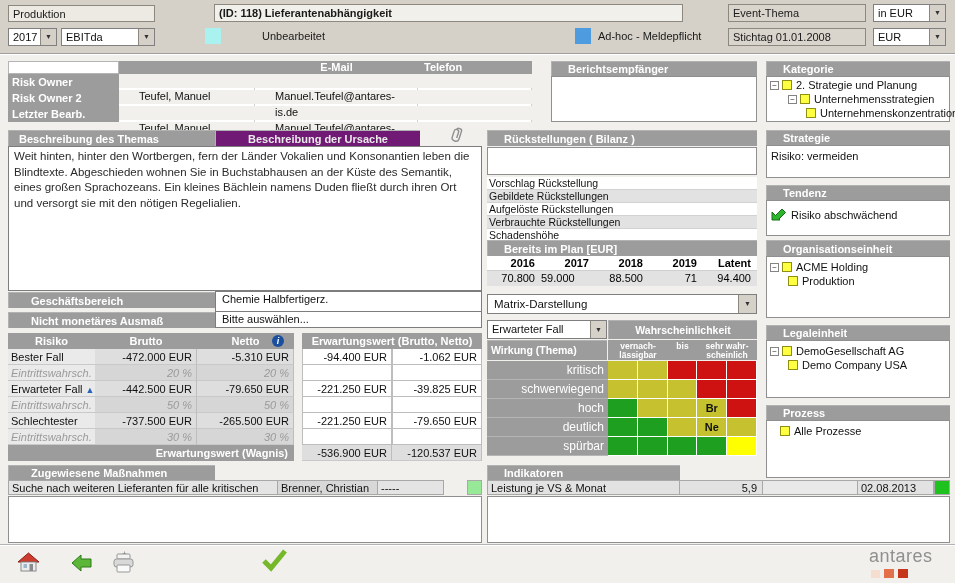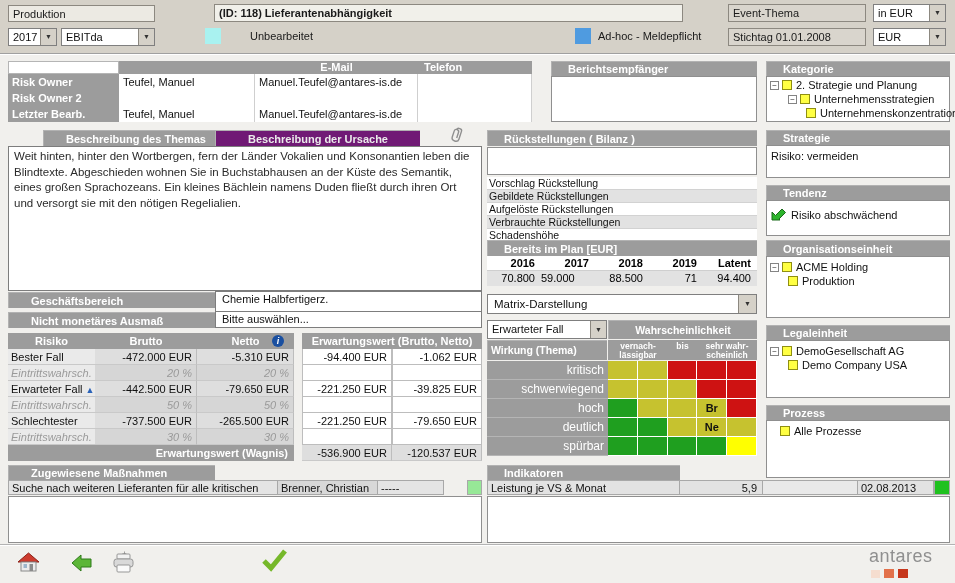--- a/index.html
+++ b/index.html
@@ -12,21 +12,21 @@
   .sel .btn { position:absolute; right:0; top:0; bottom:0; width:16px; background:#d5d1c8; border-left:1px solid #8c8880; text-align:center; font-size:7px; color:#333; line-height:16px; }
   .swatch { position:absolute; width:16px; height:16px; }
   .lbl { position:absolute; font-size:11px; color:#1a1a1a; }
   .hdrbar { position:absolute; background:#9c9c9c; color:#fff; font-weight:bold; font-size:11px; line-height:15px; padding-left:16px; border-top:1px solid #b2b2b2; border-left:1px solid #b2b2b2; }
   .whitebox { position:absolute; background:#fff; border:1px solid #8f8f8f; }
   
   .ct { position:absolute; left:8px; top:61px; display:grid; grid-template-columns:111px 136px 163px 114px; grid-template-rows:13px 16px 16px 16px; font-size:11px; }
   .cth { background:#9c9c9c; color:#fff; font-weight:bold; line-height:13px; }
   .cth0 { background:#fff; border:1px solid #b5b5b5; }
   .ctl { background:#9c9c9c; color:#fff; font-weight:bold; padding-left:4px; line-height:16px; }
-  .ctd { background:#fff; border-right:1px solid #cfcfcf; padding-left:4px; line-height:16px; color:#111; }
+  .ctd { background:#fff; border-right:1px solid #cfcfcf; padding-left:20px; line-height:16px; color:#111;margin-top:14px; }
   
   .trow { display:flex; align-items:center; height:14px; font-size:11px; color:#111; white-space:nowrap; }
   .texp { width:9px; height:9px; border:1px solid #848484; background:#fff; font-size:8px; line-height:7px; text-align:center; color:#333; margin-right:3px; flex:none; }
   .tsq { width:10px; height:10px; background:#ffff42; border:1px solid #8f8f12; margin-right:4px; flex:none; }
   
   .rt { position:absolute; left:8px; top:333px; display:grid; grid-template-columns:87px 102px 97px 8px 90px 90px; grid-auto-rows:16px; font-size:11px; }
   .rth { background:#9c9c9c; color:#fff; font-weight:bold; text-align:center; line-height:16px; position:relative; }
   .rtn { background:#eaeaea; padding-left:3px; line-height:16px; border-bottom:1px solid #c9c9c9; color:#111; }
   .rtv { background:#dedede; text-align:right; padding-right:4px; line-height:16px; border-bottom:1px solid #c9c9c9; border-right:1px solid #bdbdbd; color:#111; }
   .rte { background:#fff; text-align:right; padding-right:4px; line-height:16px; border:1px solid #bdbdbd; border-top:none; color:#111; }
@@ -49,21 +49,21 @@
 
 <div class="topbar">
   <input class="field" style="left: 8px; top: 5px; width: 147px; height: 17px;" readonly="" value="Produktion">
   <input class="field" style="left: 214px; top: 4px; width: 469px; height: 18px; background: rgb(241, 240, 234); font-weight: bold;" readonly="" value="(ID: 118) Lieferantenabhängigkeit">
   <div class="field" style="left:728px; top:4px; width:138px; height:18px; background:#d9d5cd; line-height:16px;">Event-Thema</div>
   <div class="sel" style="left:873px; top:4px; width:73px; height:18px;"><span>in EUR</span><span class="btn">▼</span></div>
 
   <div class="sel" style="left:8px; top:28px; width:49px; height:18px;"><span>2017</span><span class="btn">▼</span></div>
   <div class="sel" style="left:61px; top:28px; width:94px; height:18px;"><span>EBITda</span><span class="btn">▼</span></div>
   <div class="swatch" style="left: 205px; top: 28px; background: rgb(169, 242, 240);"></div>
-  <div class="lbl" style="left:216px; top:30px;padding-left:34px;">Unbearbeitet</div>
+  <div class="lbl" style="left:228px; top:30px;padding-left:34px;">Unbearbeitet</div>
   <div class="swatch" style="left: 575px; top: 28px; background: rgb(79, 155, 224);"></div>
   <div class="lbl" style="left:598px; top:30px;">Ad-hoc - Meldepflicht</div>
   <div class="field" style="left:728px; top:28px; width:138px; height:18px; background:#d9d5cd; line-height:16px;">Stichtag 01.01.2008</div>
   <div class="sel" style="left:873px; top:28px; width:73px; height:18px;"><span>EUR</span><span class="btn">▼</span></div>
 </div>
 
 <div class="ct">
   <div class="cth cth0"></div>
   <div class="cth"></div>
   <div class="cth" style="text-align:center;">E-Mail</div>
@@ -99,21 +99,21 @@
       <span class="texp">−</span>
       <span class="tsq"></span>
       <span>Unternehmensstrategien</span>
     </div>
   <div class="trow" style="padding-left:39px;">
       <span class="tsq"></span>
       <span>Unternehmenskonzentration</span>
     </div>
 </div>
 
-<div class="hdrbar" style="left:8px; top:130px; width:248px; height:16px; line-height:16px; padding-left:22px;margin-left:35px;">Beschreibung des Themas</div>
+<div class="hdrbar" style="left:8px; top:130px; width:248px; height:16px; line-height:16px; padding-left:10px;">Beschreibung des Themas</div>
 <div class="hdrbar" style="left:215px; top:130px; width:205px; height:33px; line-height:16px; background:#701a75; color:#ebebeb; text-align:center; padding-left:0;">Beschreibung der Ursache</div>
 <div class="abs" style="left:450px; top:126px; transform:rotate(18deg);">
   <svg width="14" height="18" viewBox="0 0 14 18">
       <path d="M4.5 4 C4.5 1.5 9.5 1.5 9.5 4 L9.5 12.5 C9.5 16.5 2.5 16.5 2.5 12.5 L2.5 6 C2.5 3.2 7 3.2 7 6 L7 12" fill="none" stroke="#8f8f8f" stroke-width="1.4"></path>
     </svg>
 </div>
 <div class="whitebox" style="left:8px; top:146px; width:474px; height:145px; border-color:#7d7d7d; padding:2px 5px; font-size:11.5px; line-height:15.5px; color:#2a2a2a;">Weit hinten, hinter den Wortbergen, fern der Länder Vokalien und Konsonantien leben die Blindtexte. Abgeschieden wohnen Sie in Buchstabhausen an der Küste des Semantik, eines großen Sprachozeans. Ein kleines Bächlein namens Duden fließt durch ihren Ort und versorgt sie mit den nötigen Regelialien.</div>
 
 <div class="hdrbar" style="left:8px; top:292px; width:207px; height:16px; line-height:16px; padding-left:22px;">Geschäftsbereich</div>
 <div class="whitebox" style="left:215px; top:291px; width:267px; height:27px; border-color:#7d7d7d; font-size:11px; line-height:15px; padding-left:6px; color:#111;">Chemie Halbfertigerz.</div>

